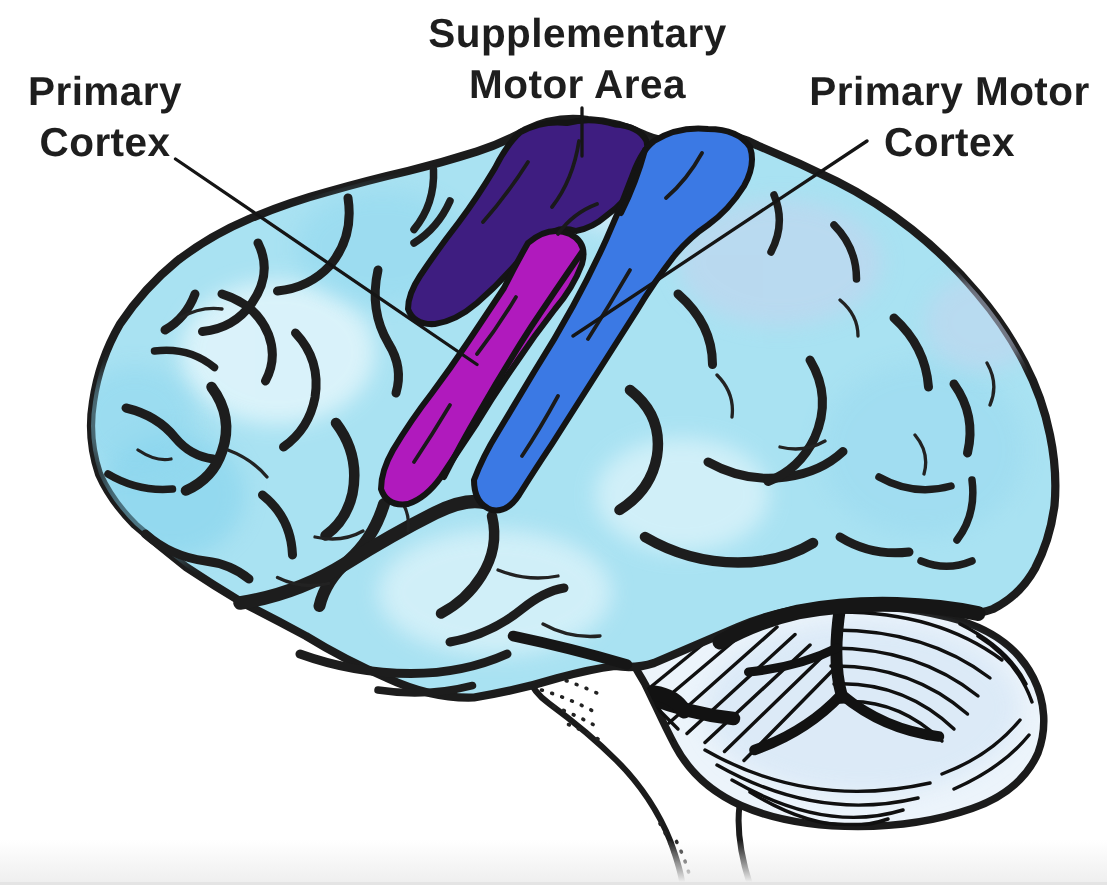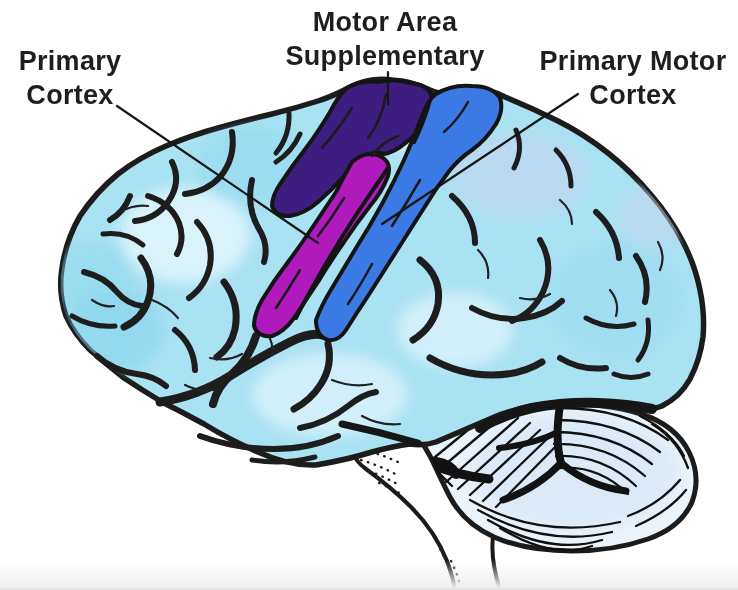--- a/index.html
+++ b/index.html
@@ -162,22 +162,22 @@
     <line x1="388" y1="72" x2="388" y2="104"></line>
     <line x1="578" y1="94" x2="382" y2="224"></line>
   </g>
 </svg>
 
 <div class="label" id="lbl-premotor">
   <span>Primary</span>
   <span>Cortex</span>
 </div>
 <div class="label" id="lbl-sma">
+  <span>Supplementary</span>
   <span>Motor Area</span>
-  <span>Supplementary</span>
 </div>
 <div class="label" id="lbl-primary">
   <span>Primary Motor</span>
   <span>Cortex</span>
 </div>
 
 <div class="bottom-fade"></div>
 
 </div>
 

